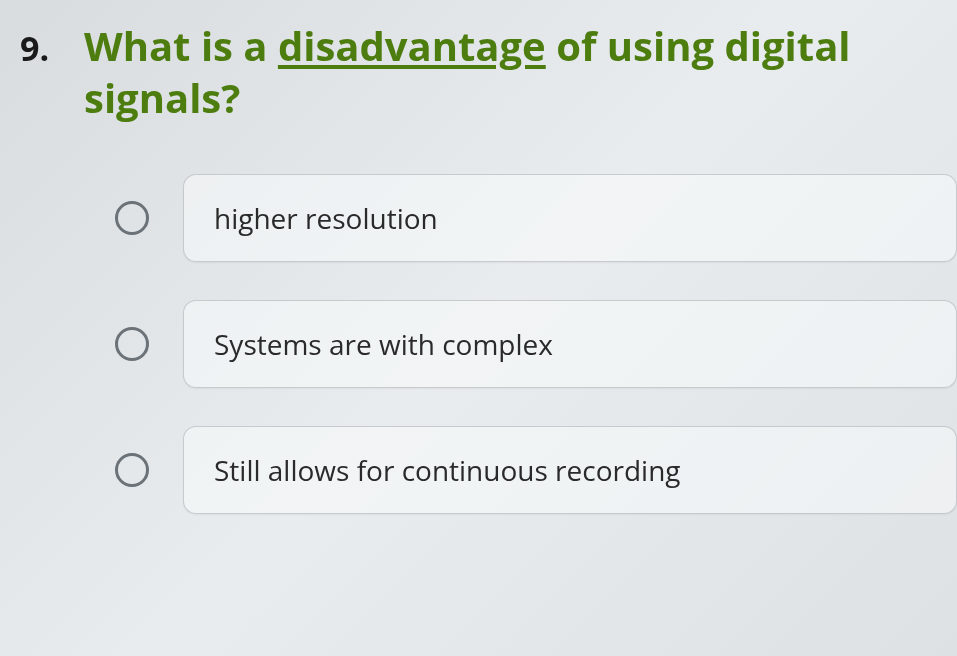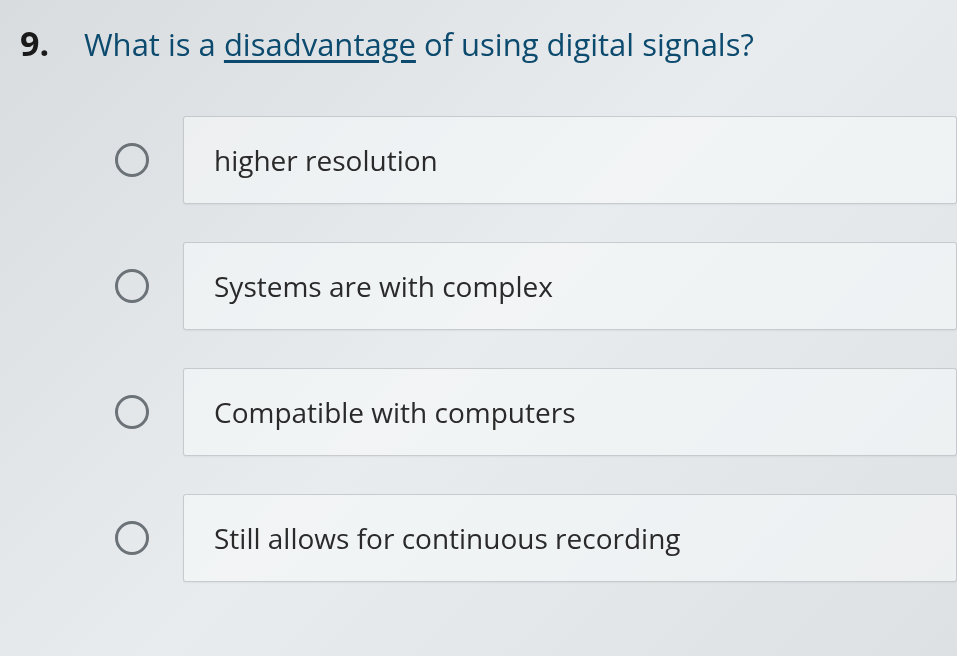--- a/index.html
+++ b/index.html
@@ -22,23 +22,23 @@
       gap: 24px;
       margin-bottom: 50px;
     }
     .question-number {
       font-size: 34px;
       font-weight: 700;
       color: #1a1a1a;
       min-width: 40px;
     }
     .question-text {
-      font-size: 31px;
-      font-weight: 400;
-      color: #0c4a6e;
+      font-size: 40px;
+      font-weight: 700;
+      color: #4d7c0f;
       line-height: 1.3;
     }
     .question-text .underlined {
       text-decoration: underline;
       text-underline-offset: 4px;
     }
     .options-container {
       padding-left: 95px;
       display: flex;
       flex-direction: column;
@@ -55,21 +55,21 @@
       border: 3px solid #6b7278;
       border-radius: 50%;
       background: transparent;
       flex-shrink: 0;
       cursor: pointer;
     }
     .option-box {
       flex: 1;
       background: rgba(250, 251, 252, 0.55);
       border: 1px solid rgba(170, 175, 180, 0.6);
-      border-radius: 3px;
+      border-radius: 13px;
       padding: 24px 30px;
       font-size: 28px;
       color: #2a2a2a;
       cursor: pointer;
       box-shadow: 0 1px 2px rgba(0,0,0,0.05);
     }
   </style>
 </head>
 <body>
 
@@ -89,26 +89,20 @@
     </div>
   </div>
 
   <div class="option-row">
     <div class="radio-circle"></div>
     <div class="option-box">
       <span>Systems are with complex</span>
     </div>
   </div>
 
-  <div class="option-row">
-    <div class="radio-circle"></div>
-    <div class="option-box">
-      <span>Compatible with computers</span>
-    </div>
-  </div>
 
   <div class="option-row">
     <div class="radio-circle"></div>
     <div class="option-box">
       <span>Still allows for continuous recording</span>
     </div>
   </div>
 
 </div>
 

